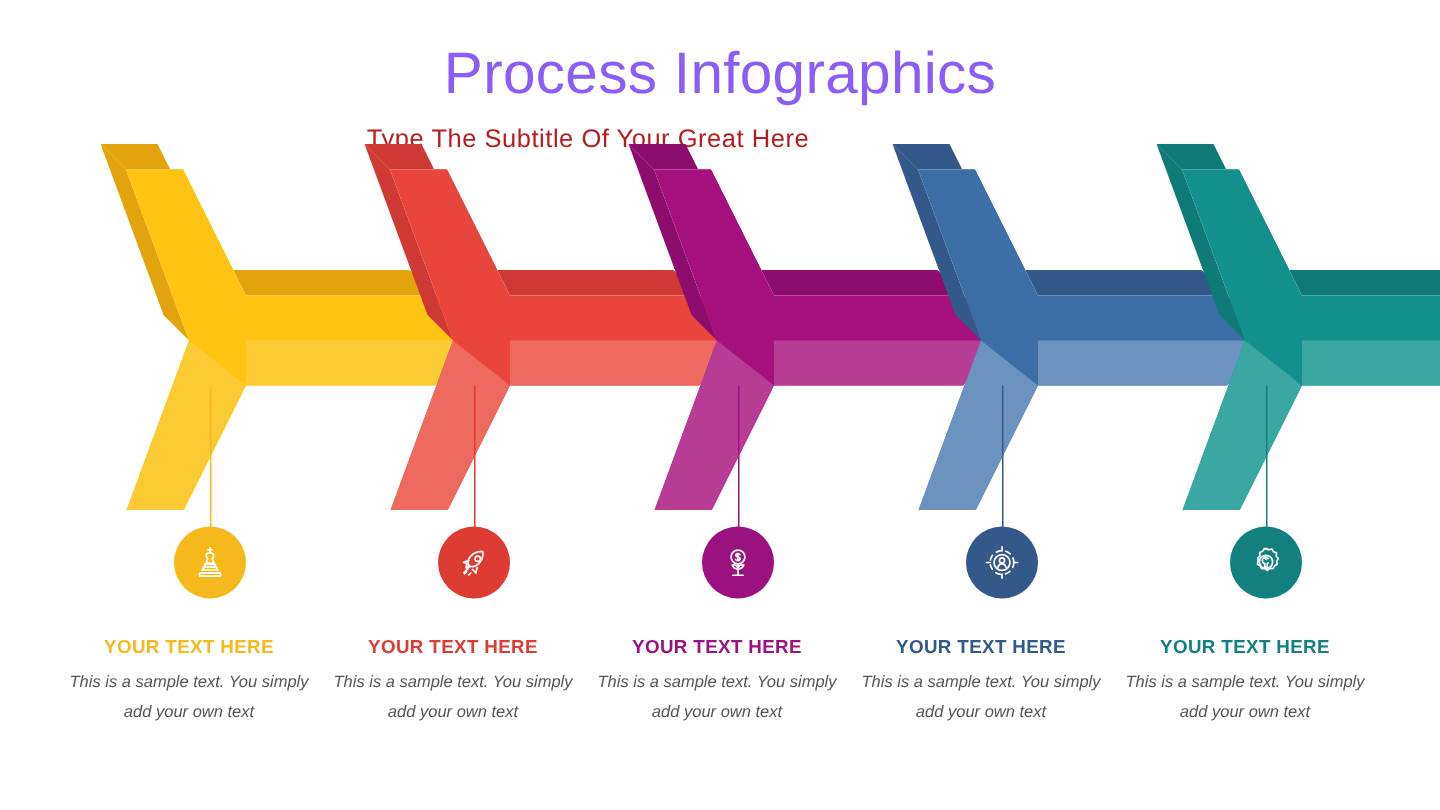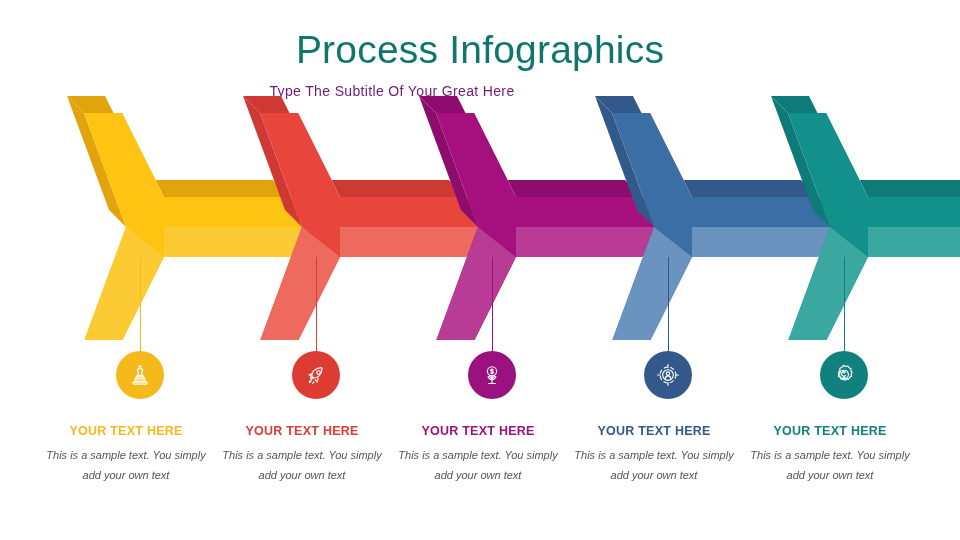--- a/index.html
+++ b/index.html
@@ -5,25 +5,25 @@
   html,body{margin:0;padding:0;}
   body{
     width:960px;height:540px;background:#ffffff;
     font-family:"Liberation Sans", sans-serif;
     overflow:hidden;position:relative;
   }
   #stage{position:absolute;inset:0;width:960px;height:540px;}
 
   .title{
     position:absolute;left:0;top:28px;width:960px;text-align:center;
-    font-size:39px;color:#0f766e;font-weight:400;letter-spacing:.2px;
+    font-size:39px;color:#8b5cf6;font-weight:400;letter-spacing:.2px;
   }
   .subtitle{
     position:absolute;left:0;top:83px;width:784px;text-align:center;
-    font-size:14px;color:#701a75;font-weight:400;letter-spacing:.35px;
+    font-size:17px;color:#b91c1c;font-weight:400;letter-spacing:.35px;
   }
 
   .arrows{position:absolute;left:0;top:0;width:960px;height:340px;}
   .arrows svg{position:absolute;left:0;top:0;}
 
   .circles{position:absolute;left:0;top:0;width:960px;height:540px;}
   .circ{
     position:absolute;width:48px;height:48px;border-radius:50%;
     display:flex;align-items:center;justify-content:center;
   }

